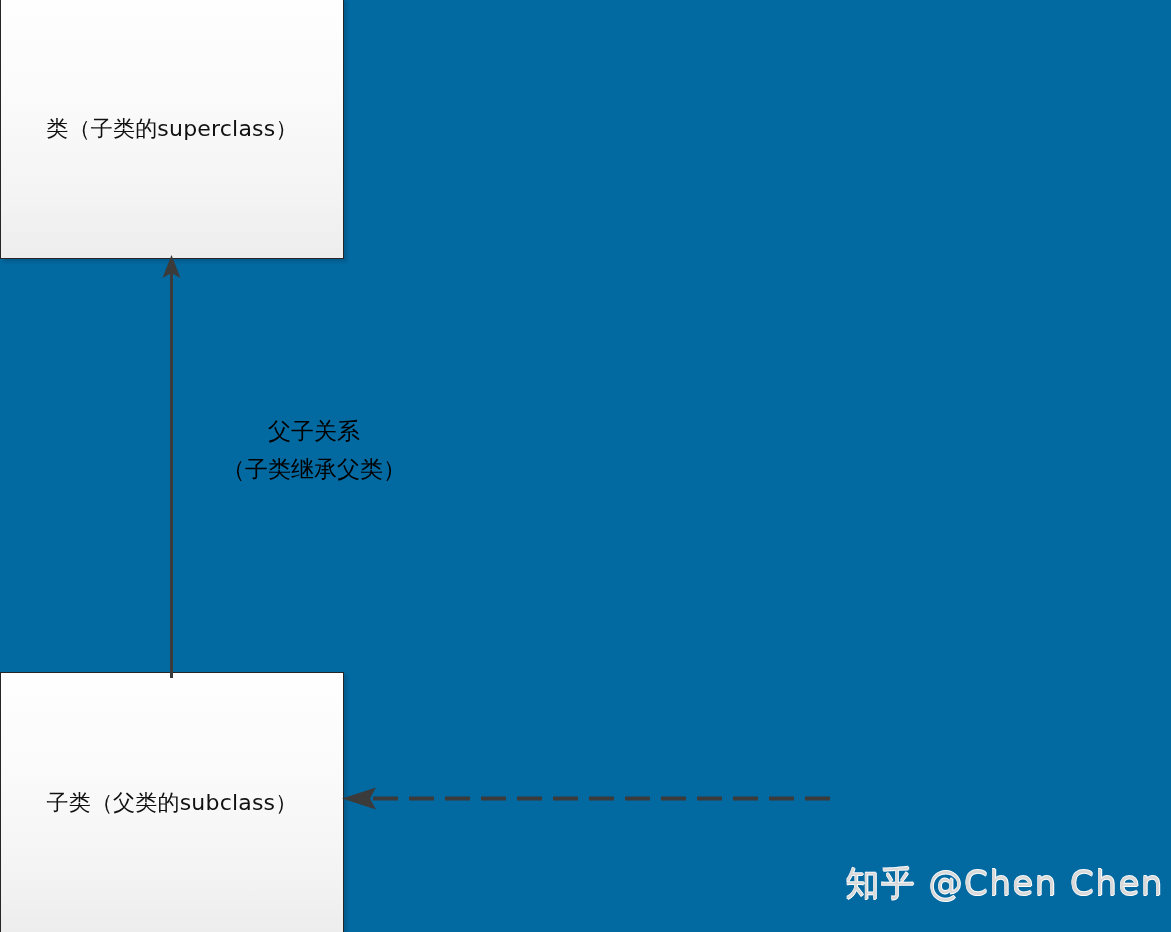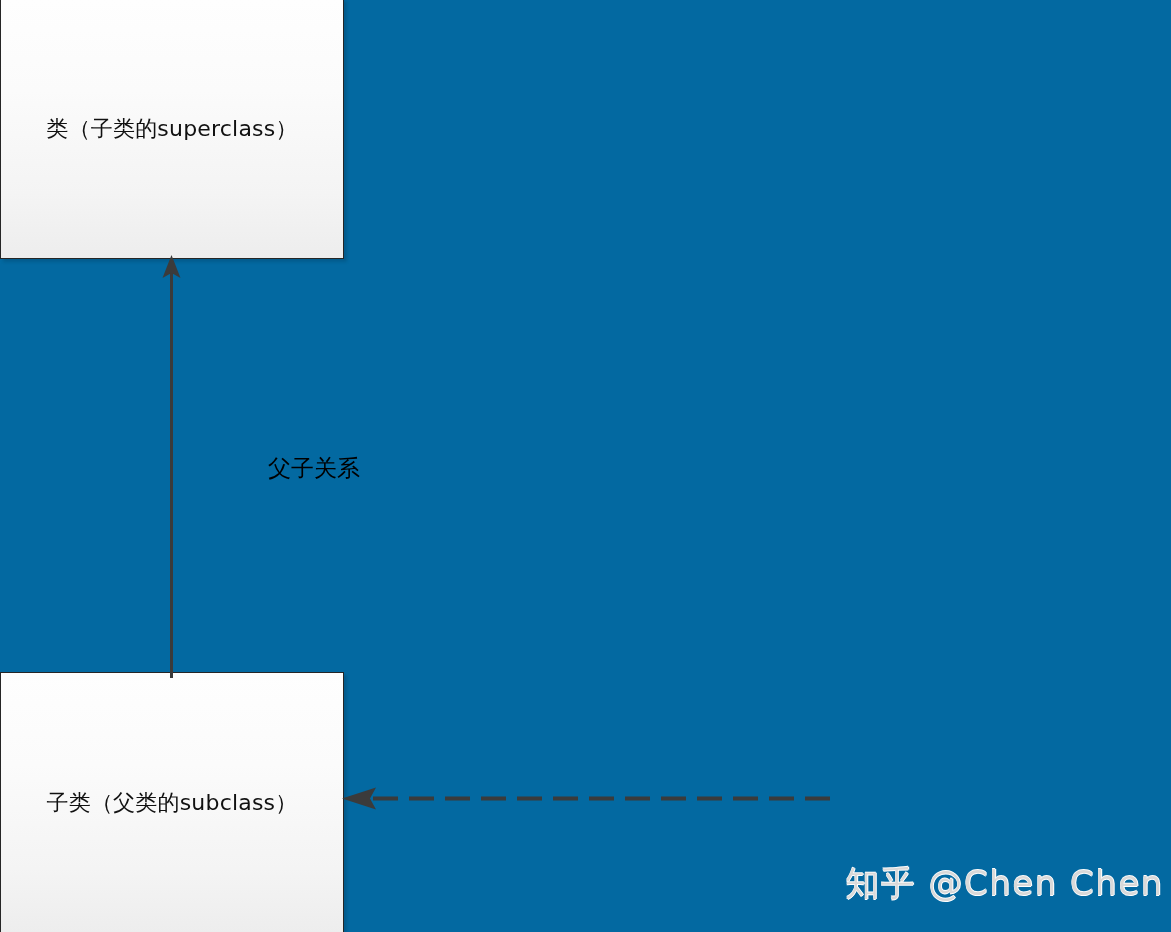--- a/index.html
+++ b/index.html
@@ -76,21 +76,20 @@
     width: 494px;
     height: 26px;
   }
 
   
   .edge-label {
     position: absolute;
     text-align: center;
     color: #000000;
     font-family: "DejaVu Sans", "Liberation Sans", sans-serif;
-    margin-top: 37px;
   }
   #label-inheritance {
     left: 183px;
     top: 412px;
     width: 262px;
   }
   #label-inheritance .cn {
     font-size: 23px;
     line-height: 38px;
     white-space: nowrap;
@@ -151,18 +150,19 @@
     <polygon points="11.5,5 2.5,28 11.5,23 20.5,28" fill="#3b3b3b"></polygon>
   </svg>
 
   <svg id="edge-instance" viewBox="0 0 494 26" width="494" height="26">
     <line x1="494" y1="12.5" x2="36" y2="12.5" stroke="#3b3b3b" stroke-width="4" stroke-dasharray="25 11"></line>
     <polygon points="6,12.5 40,1.5 34,12.5 40,23.5" fill="#3b3b3b"></polygon>
   </svg>
 
   <div class="edge-label" id="label-inheritance">
     <div class="cn">父子关系</div>
+    <div class="cn">（子类继承父类）</div>
   </div>
 
 
   <div id="watermark">知乎 @Chen Chen</div>
 
 </div>
 
 </body></html>

